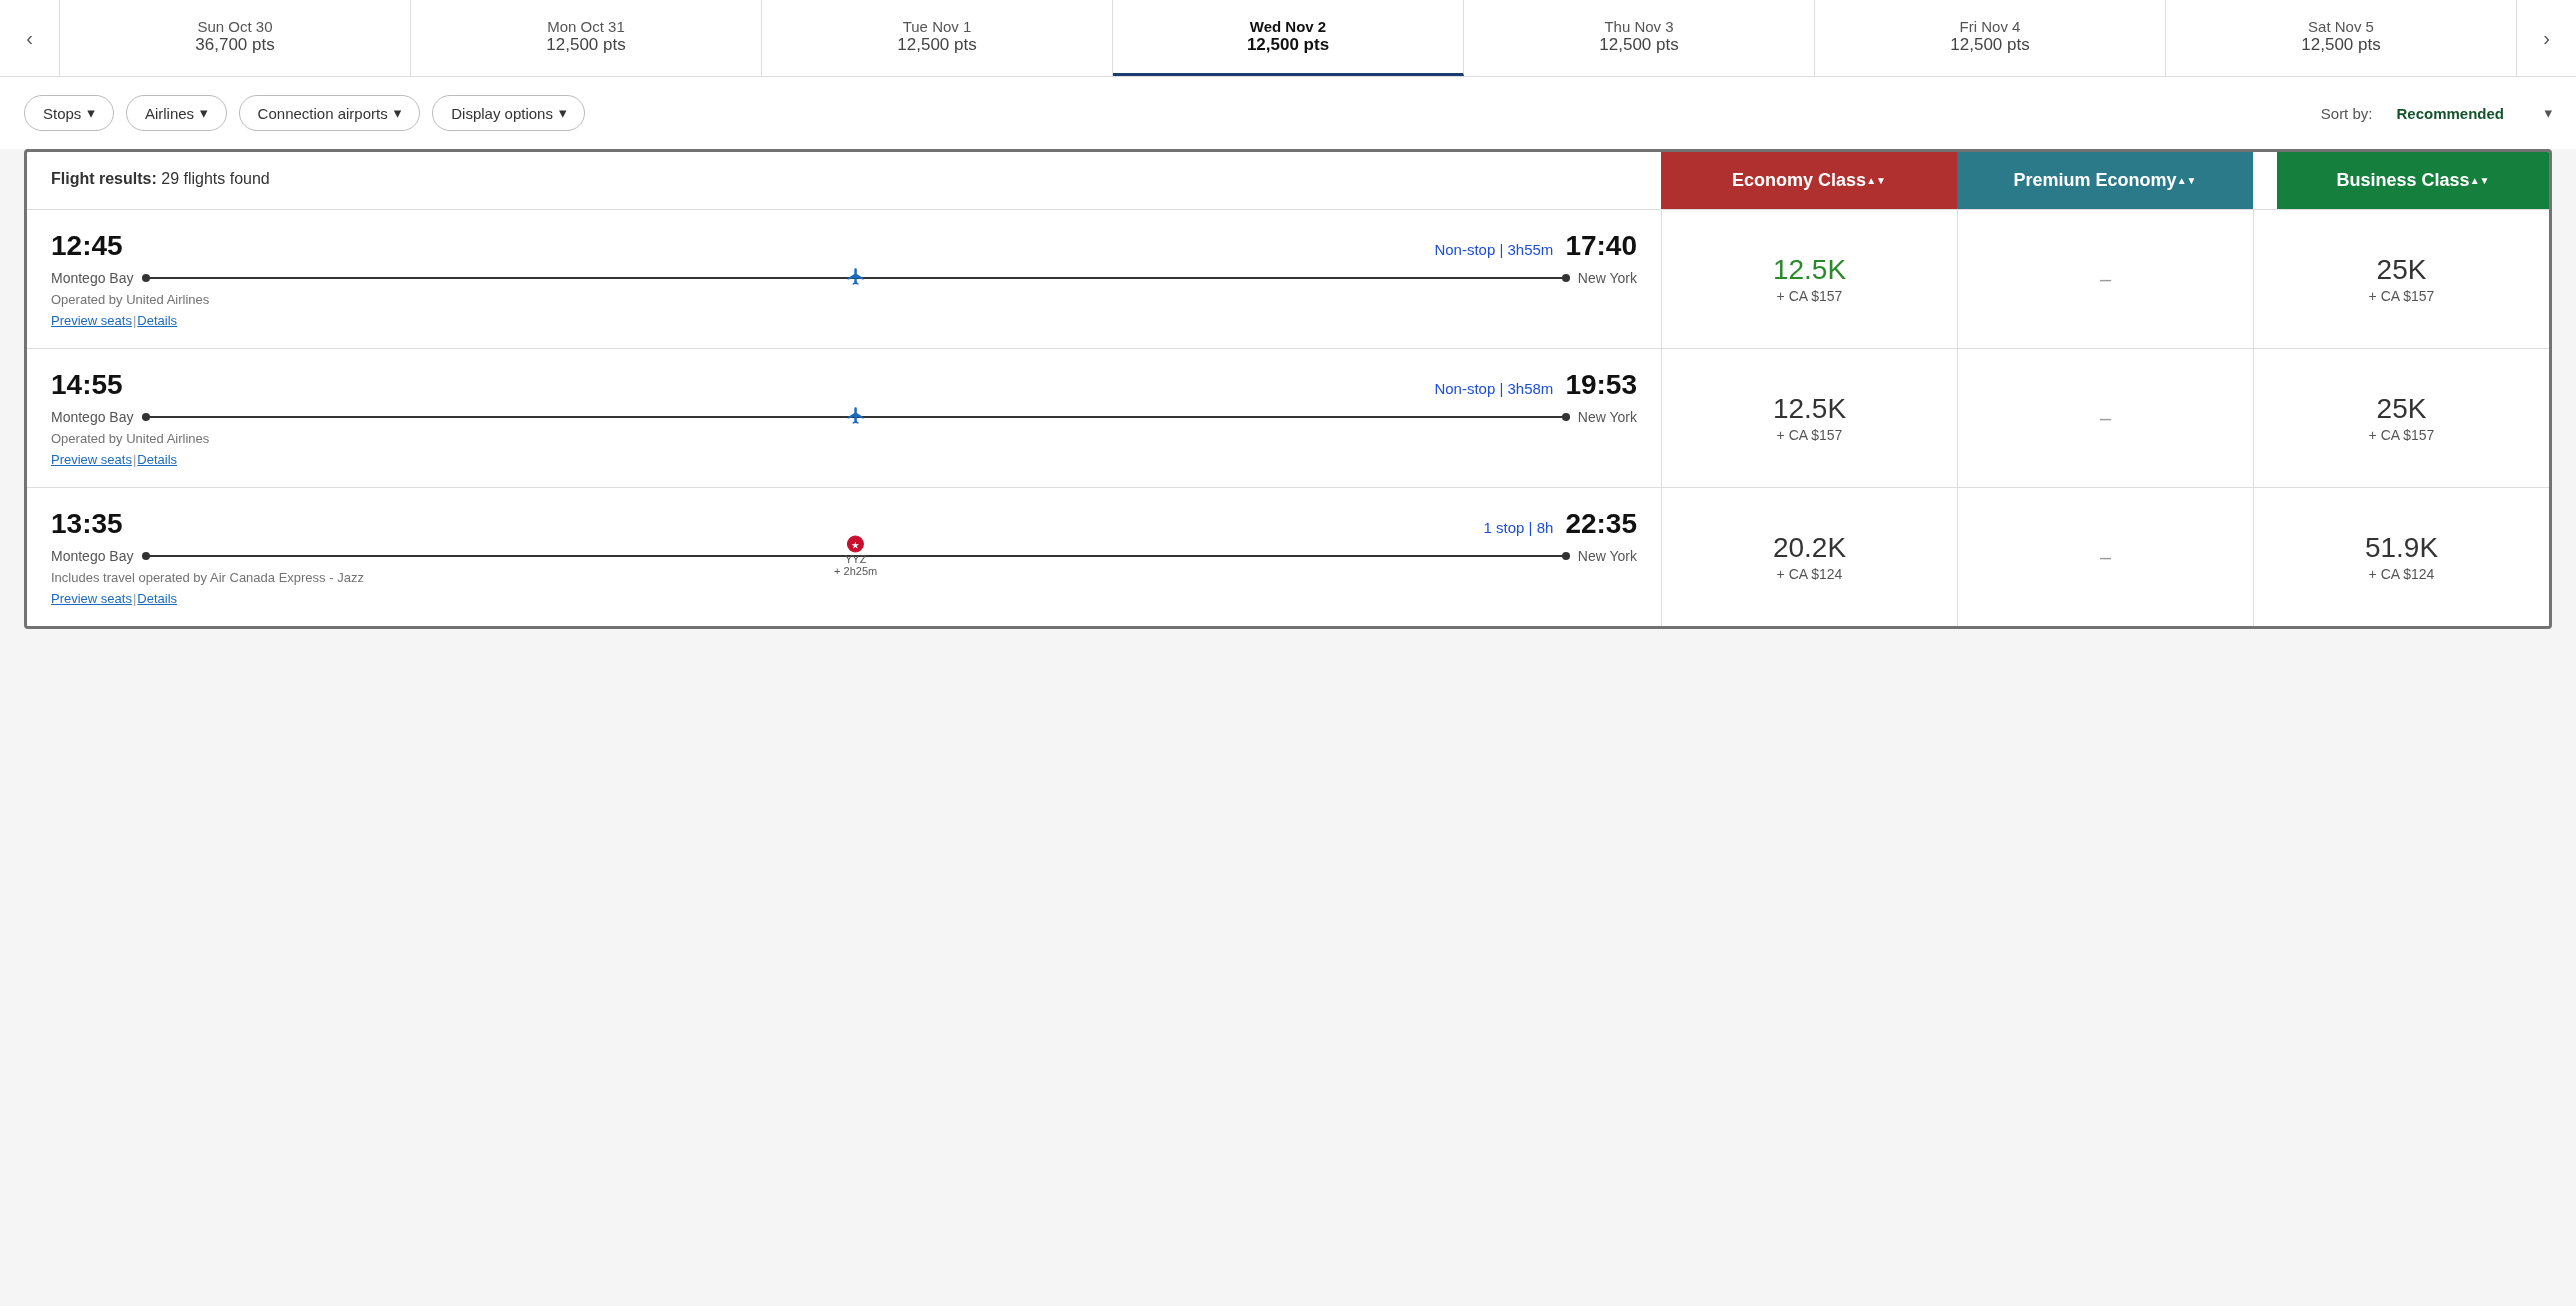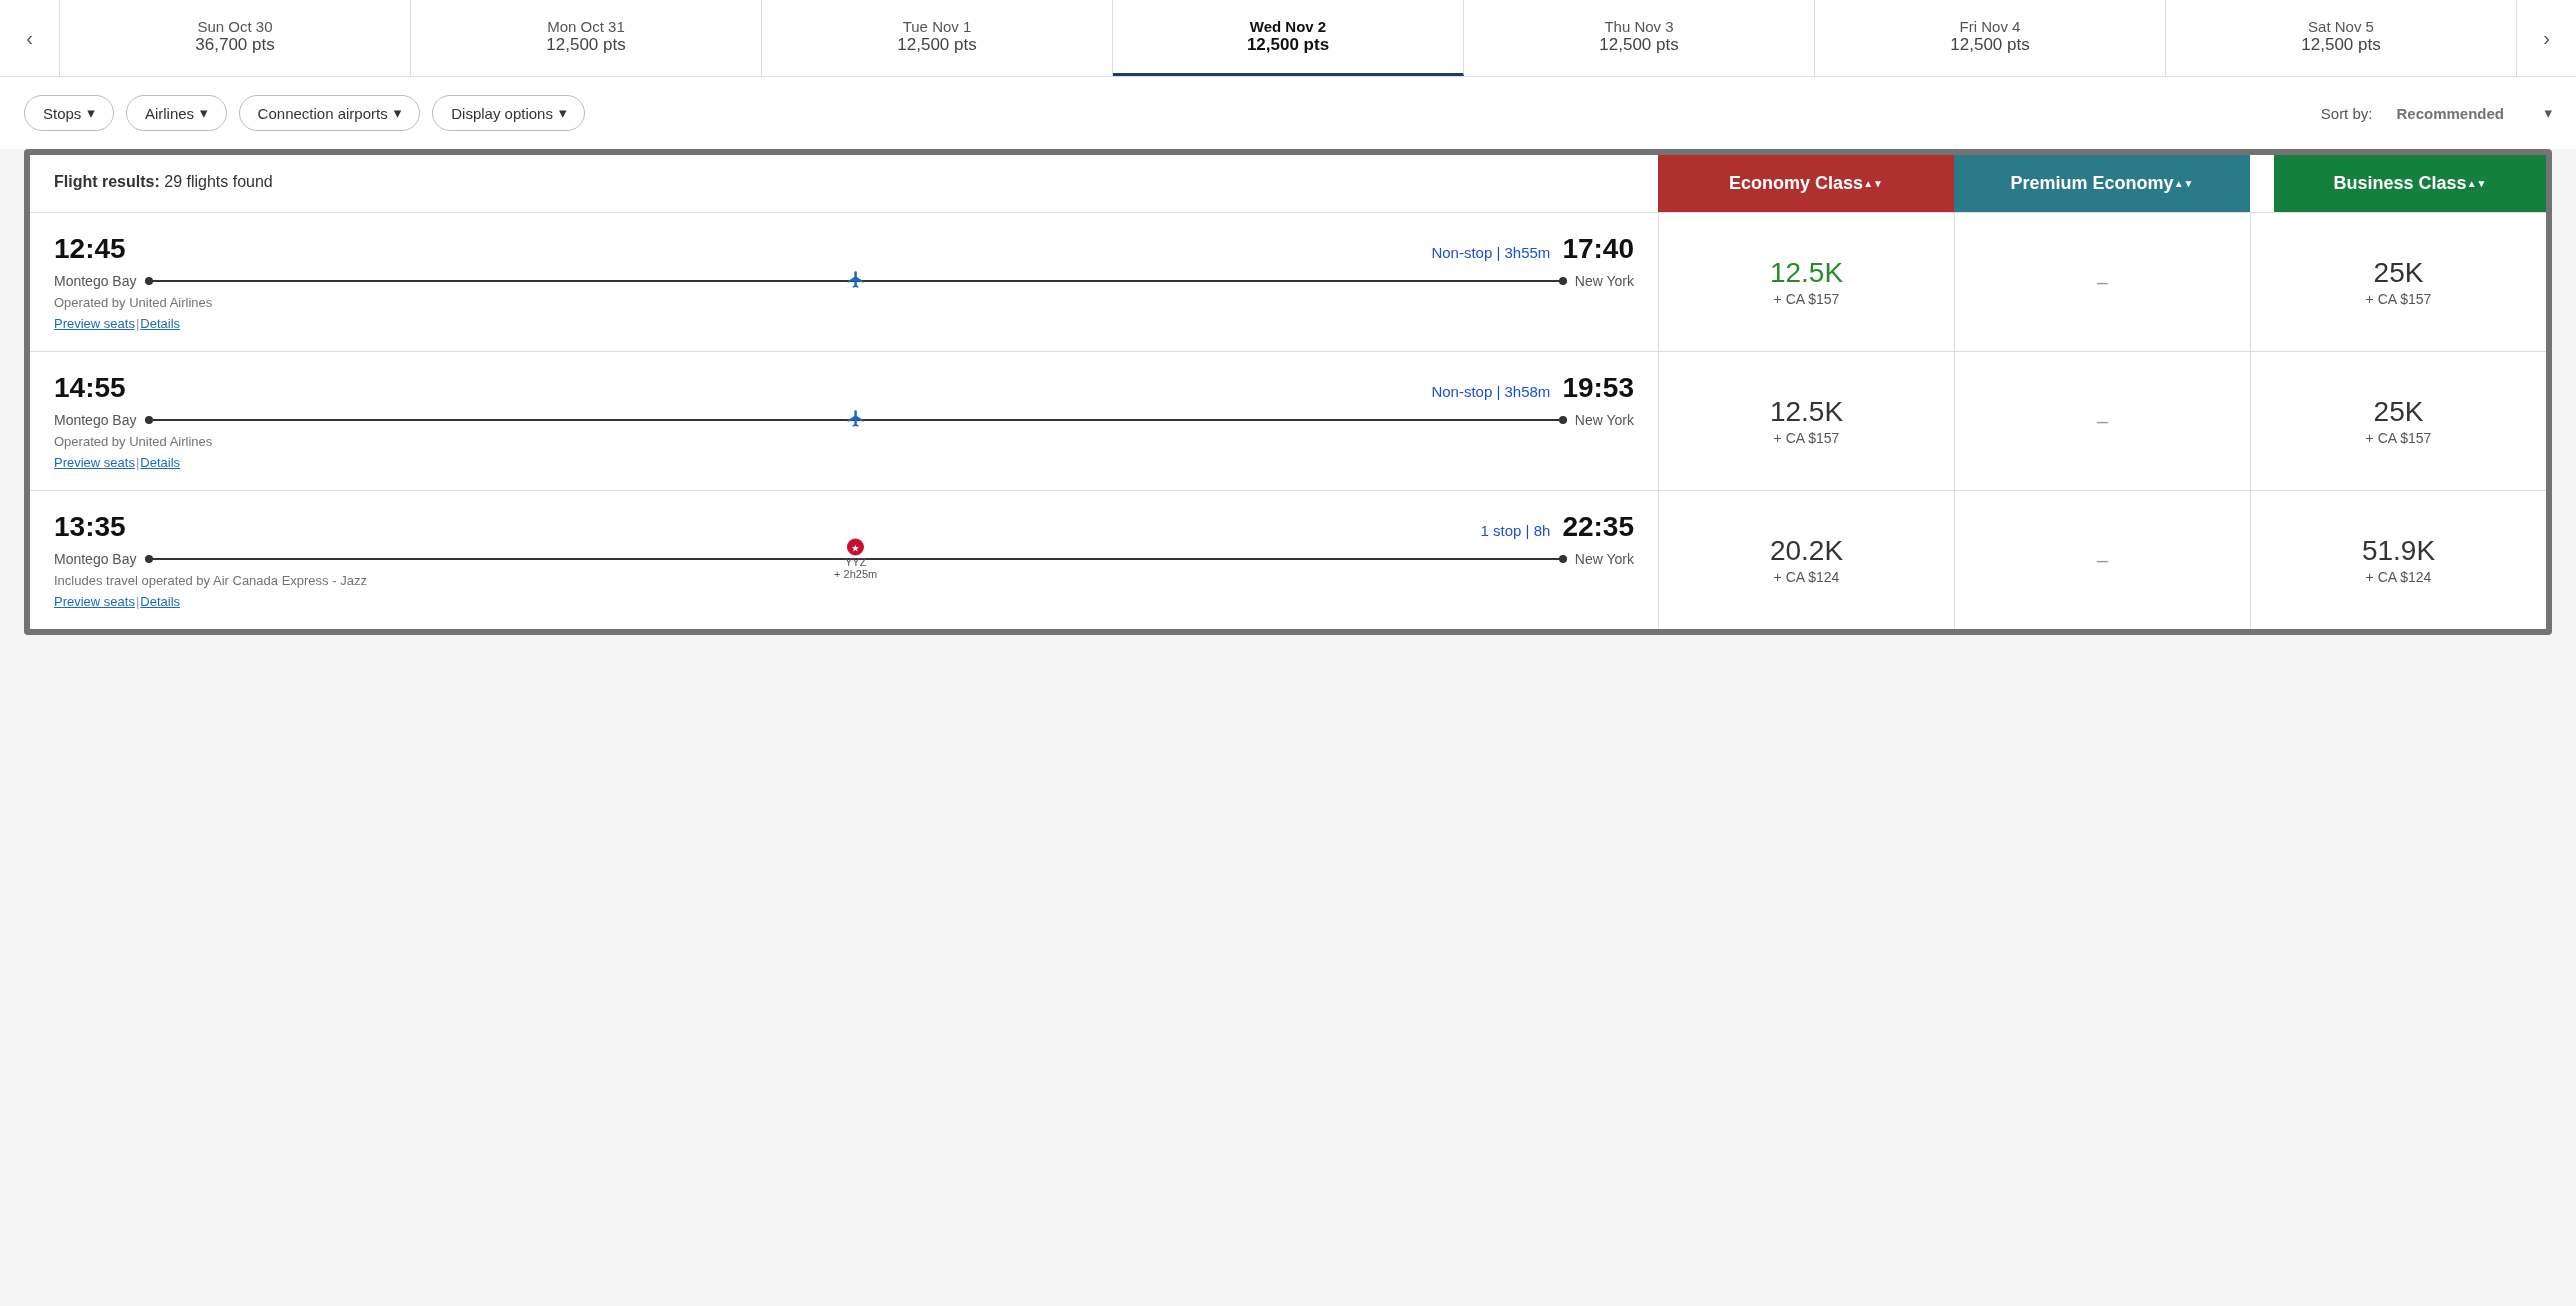--- a/index.html
+++ b/index.html
@@ -13,24 +13,24 @@
     .date-item .date-label { font-size: 15px; color: #555; }
     .date-item .pts { font-size: 17px; color: #444; }
     .date-item.active { border-bottom: 3px solid #1a3c6e; }
     .date-item.active .date-label { font-weight: 600; color: #111; }
     .date-item.active .pts { font-weight: 700; color: #111; }
 
     
     .filters-bar { display: flex; align-items: center; padding: 18px 24px; background: #fff; gap: 12px; flex-wrap: wrap; }
     .filter-btn { border: 1.5px solid #bbb; border-radius: 20px; padding: 8px 18px; background: #fff; cursor: pointer; font-size: 15px; color: #333; display: flex; align-items: center; gap: 6px; }
     .sort-group { margin-left: auto; display: flex; align-items: center; gap: 24px; font-size: 15px; color: #555; }
-    .sort-select { border: none; background: none; font-size: 15px; font-weight: 600; color: #737373; cursor: pointer; appearance: none; padding-right: 16px; }
-
-    
-    .results-container { margin: 0 24px 24px 24px; background: #fff; border: 6px solid #737373; border-radius: 4px; overflow: hidden; }
+    .sort-select { border: none; background: none; font-size: 15px; font-weight: 600; color: #14532d; cursor: pointer; appearance: none; padding-right: 16px; }
+
+    
+    .results-container { margin: 0 24px 24px 24px; background: #fff; border: 3px solid #737373; border-radius: 4px; overflow: hidden; }
 
     
     .results-header { display: grid; grid-template-columns: 1fr 296px 296px 296px; }
     .col-title { padding: 18px 24px; font-size: 16px; }
     .col-title strong { font-weight: 700; }
     .col-header { display: flex; align-items: center; justify-content: center; padding: 18px 16px; font-weight: 700; font-size: 18px; color: #fff; gap: 0; cursor: pointer; }
     .col-header.economy { background: #b03030; }
     .col-header.premium { background: #2a7a8a; }
     .col-header.business { background: #15803d; margin-left: 24px; }
     .sort-arrows { display: flex; flex-direction: column; font-size: 10px; line-height: 1; }

